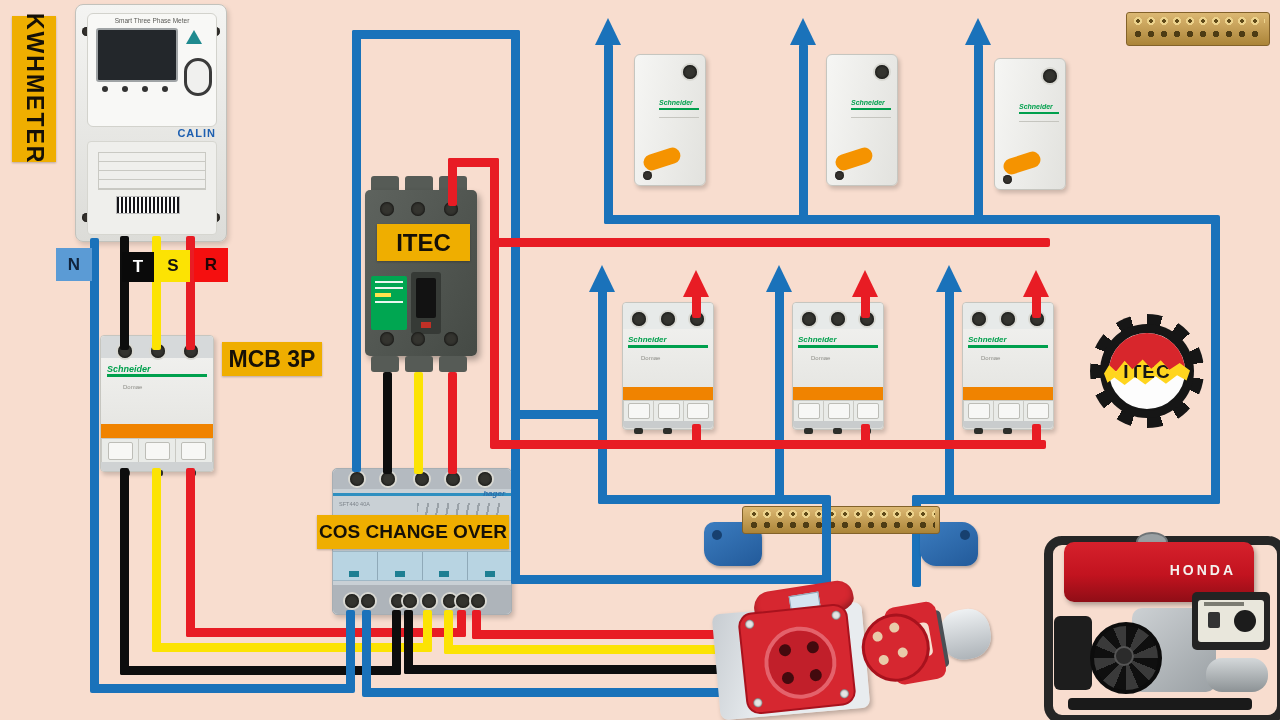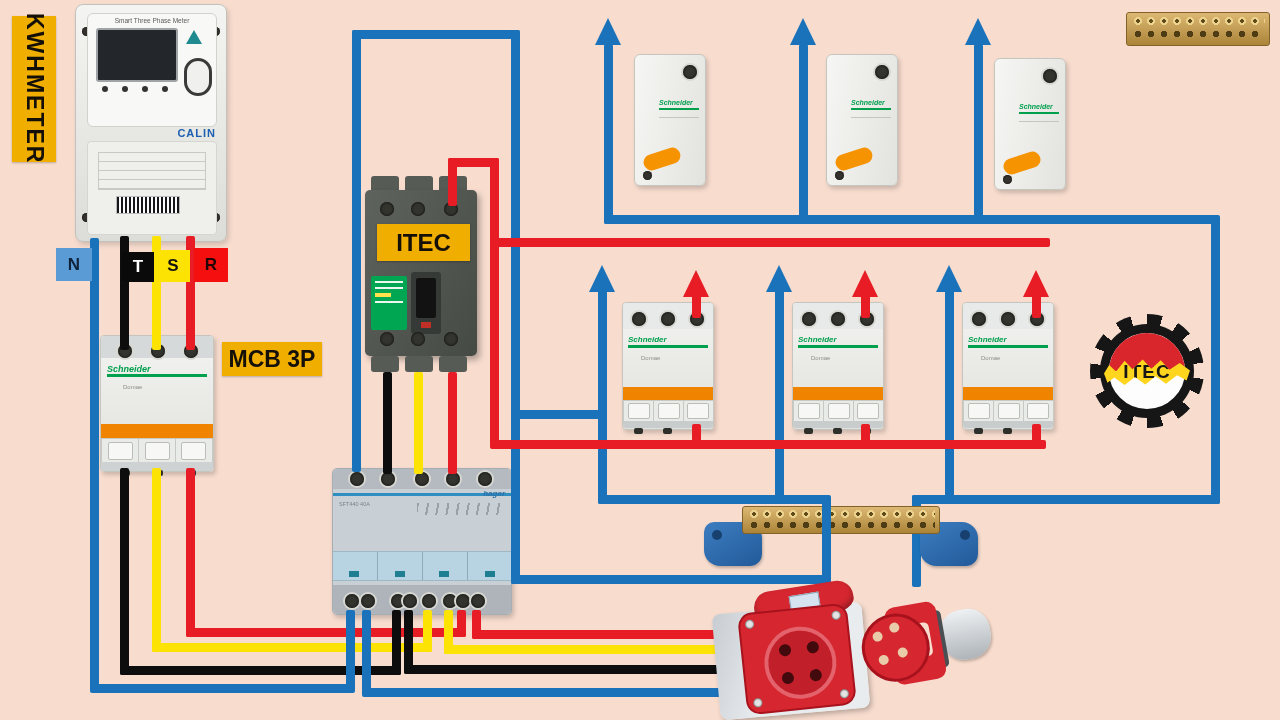--- a/index.html
+++ b/index.html
@@ -166,20 +166,23 @@
     <div class="abs" style="left:0;top:116px;width:100%;height:29px;background:#aeb4ba;border-radius:0 0 5px 5px"></div>
     <div class="pole" style="left:12px;top:125px"></div>
     <div class="pole" style="left:28px;top:125px"></div>
     <div class="pole" style="left:58px;top:125px"></div>
     <div class="pole" style="left:70px;top:125px"></div>
     <div class="pole" style="left:89px;top:125px"></div>
     <div class="pole" style="left:110px;top:125px"></div>
     <div class="pole" style="left:123px;top:125px"></div>
     <div class="pole" style="left:138px;top:125px"></div>
   </div>
+  <div class="ylabel" style="left:317px;top:515px;width:192px;height:34px;font-size:19px">
+    <span>COS CHANGE OVER</span>
+    </div>
 
   <div class="bkr1" style="left:634px;top:54px">
     <div class="pole" style="right:8px;top:10px"></div>
     <div class="sch" style="left:24px;top:44px;font-size:7px">Schneider</div>
     <div class="gline" style="left:24px;top:53px;width:40px;height:2px"></div>
     <div class="abs" style="left:24px;top:62px;width:40px;height:1px;background:#c5c5bf"></div>
     <div class="oband" style="left:8px;top:96px;width:38px;height:16px;border-radius:8px;transform:rotate(-18deg);background:#f59300"></div>
     <div class="screw" style="left:8px;top:116px"></div>
   </div>
   <div class="bkr1" style="left:826px;top:54px">
@@ -380,14 +383,35 @@
       <div class="abs" style="left:16px;top:20px;width:26px;height:34px;background:var(--background);border-radius:5px"></div>
     </div>
     <div class="abs" style="left:0;top:8px;width:62px;height:62px;border-radius:50%;background:var(--socket-red);border:3px solid #a8121d">
       <div class="abs" style="left:10px;top:12px;width:10px;height:10px;border-radius:50%;background:#e9cba9"></div>
       <div class="abs" style="left:28px;top:6px;width:10px;height:10px;border-radius:50%;background:#e9cba9"></div>
       <div class="abs" style="left:12px;top:36px;width:10px;height:10px;border-radius:50%;background:#e9cba9"></div>
       <div class="abs" style="left:32px;top:32px;width:10px;height:10px;border-radius:50%;background:#e9cba9"></div>
     </div>
   </div>
 
+  <div class="abs" style="left:1040px;top:530px;width:240px;height:190px;z-index:14">
+    <div class="abs" style="left:4px;top:6px;width:224px;height:170px;border:9px solid #262626;border-radius:18px"></div>
+    <div class="abs" style="left:96px;top:2px;width:28px;height:16px;background:#9aa0a3;border-radius:50%;border:2px solid #6f7477"></div>
+    <div class="abs" style="left:24px;top:12px;width:190px;height:60px;background:linear-gradient(#d6212c,var(--honda-red) 55%,#8f0d16);border-radius:10px;box-shadow:2px 3px 5px rgba(0,0,0,.3)">
+      <span style="position:absolute;right:18px;top:20px;color:#f4f1ee;font-weight:800;font-size:14px;letter-spacing:3px">HONDA</span>
+    </div>
+    <div class="abs" style="left:14px;top:86px;width:38px;height:74px;background:#1d1d1d;border-radius:6px"></div>
+    <div class="abs" style="left:92px;top:78px;width:84px;height:84px;background:linear-gradient(140deg,#cdd1d4,#9aa0a4);border-radius:10px"></div>
+    <div class="abs" style="left:50px;top:92px;width:64px;height:64px;border-radius:50%;background:repeating-conic-gradient(#0f0f0f 0deg 22deg,#3a3a3a 22deg 45deg);border:4px solid #0c0c0c">
+      <div class="abs" style="left:20px;top:20px;width:16px;height:16px;border-radius:50%;background:#2b2b2b;border:2px solid #555"></div>
+    </div>
+    <div class="abs" style="left:152px;top:62px;width:78px;height:58px;background:#232323;border-radius:5px">
+      <div class="abs" style="left:6px;top:8px;width:66px;height:42px;background:#e9e7dc;border-radius:3px">
+        <div class="abs" style="right:8px;top:10px;width:22px;height:22px;border-radius:50%;background:#1c1c1c"></div>
+        <div class="abs" style="left:10px;top:12px;width:12px;height:16px;background:#333;border-radius:2px"></div>
+        <div class="abs" style="left:6px;top:2px;width:40px;height:4px;background:#7b7b72"></div>
+      </div>
+    </div>
+    <div class="abs" style="left:166px;top:128px;width:62px;height:34px;background:linear-gradient(#d4d8da,#8c9295);border-radius:16px"></div>
+    <div class="abs" style="left:28px;top:168px;width:184px;height:12px;background:#1a1a1a;border-radius:4px"></div>
+  </div>
 
 </div>
 
 </body></html>

